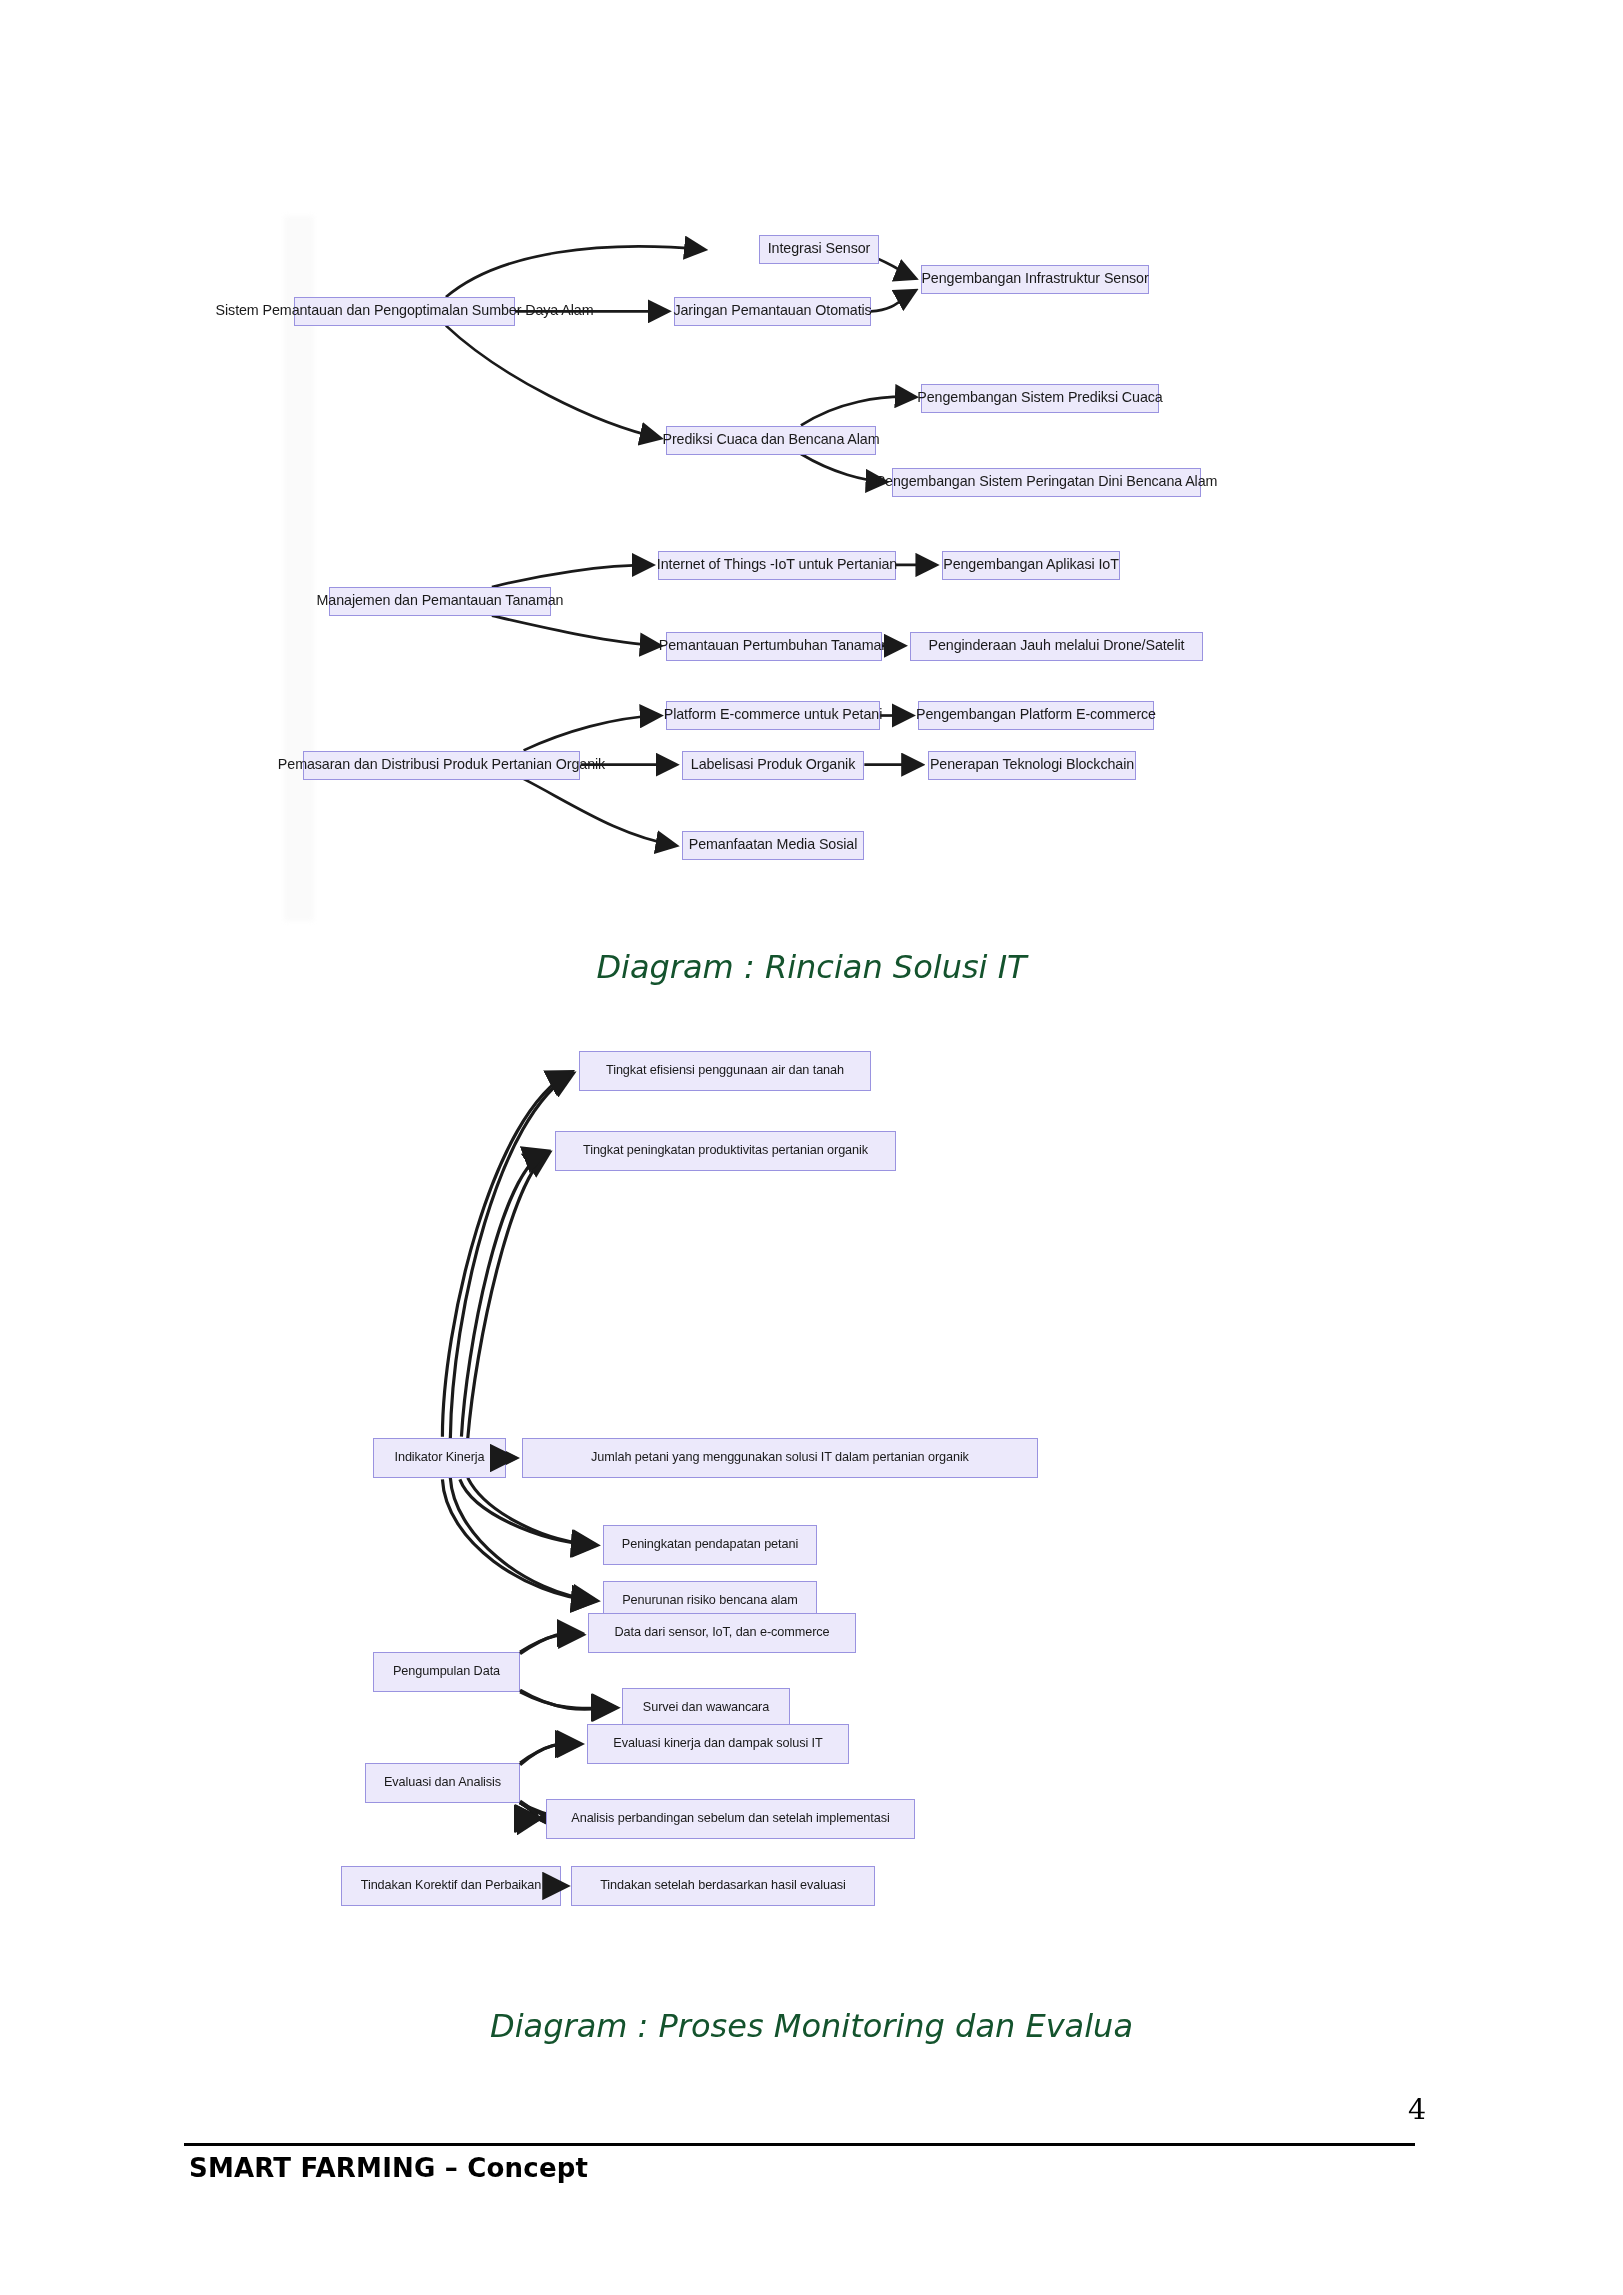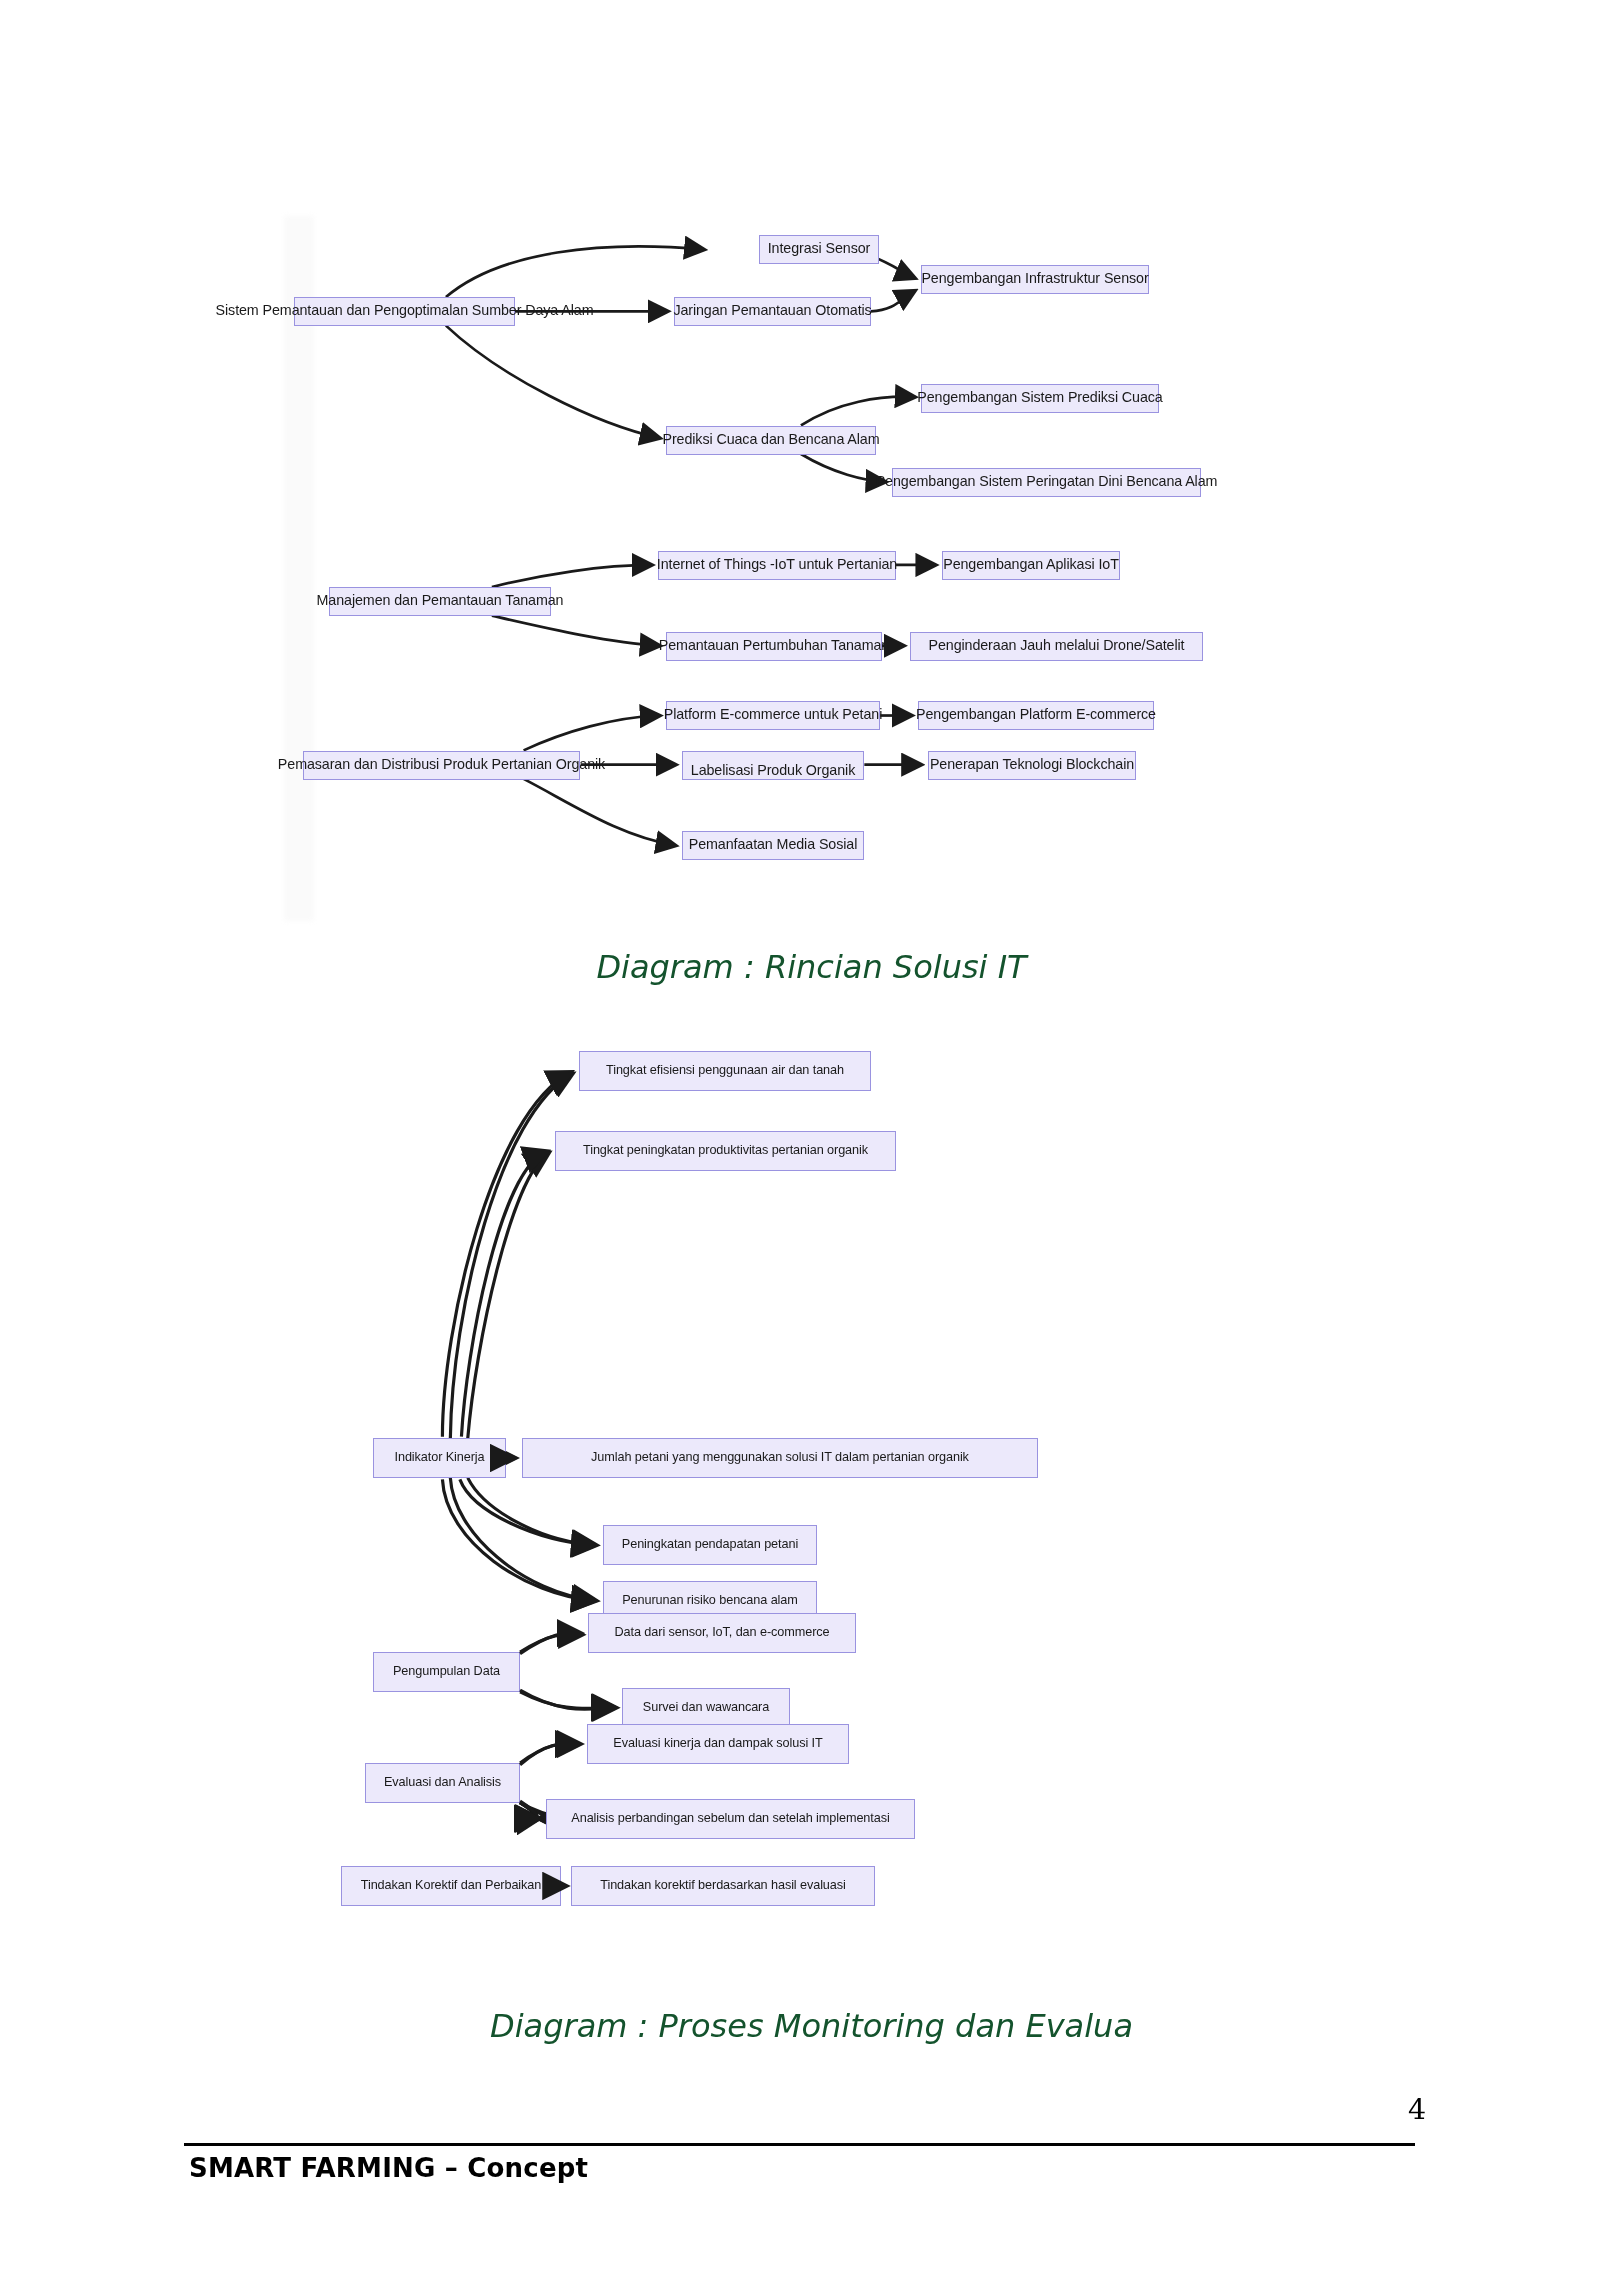--- a/index.html
+++ b/index.html
@@ -203,21 +203,21 @@
       </div>
     <div class="node" style="left:41px;top:549px;width:277px;height:28.5px;">
         <span>Pemasaran dan Distribusi Produk Pertanian Organik</span>
       </div>
     <div class="node" style="left:404px;top:499px;width:214px;height:28.5px;">
         <span>Platform E-commerce untuk Petani</span>
       </div>
     <div class="node" style="left:656px;top:499px;width:236px;height:28.5px;">
         <span>Pengembangan Platform E-commerce</span>
       </div>
-    <div class="node" style="left:420px;top:549px;width:182px;height:28.5px;align-items:flex-end;">
+    <div class="node" style="left:420px;top:549px;width:182px;height:28.5px;">
         <span>Labelisasi Produk Organik</span>
       </div>
     <div class="node" style="left:666px;top:549px;width:208px;height:28.5px;">
         <span>Penerapan Teknologi Blockchain</span>
       </div>
     <div class="node" style="left:420px;top:629px;width:182px;height:28.5px;">
         <span>Pemanfaatan Media Sosial</span>
       </div>
   </div>
 
@@ -317,21 +317,21 @@
     <div class="node" style="left:246px;top:698px;width:262px;height:40px;">
         <span>Evaluasi kinerja dan dampak solusi IT</span>
       </div>
     <div class="node" style="left:205px;top:773px;width:369px;height:40px;">
         <span>Analisis perbandingan sebelum dan setelah implementasi</span>
       </div>
     <div class="node" style="left:0px;top:840px;width:220px;height:40px;">
         <span>Tindakan Korektif dan Perbaikan</span>
       </div>
     <div class="node" style="left:230px;top:840px;width:304px;height:40px;">
-        <span>Tindakan korektif berdasarkan hasil evaluasi</span>
+        <span>Tindakan setelah berdasarkan hasil evaluasi</span>
       </div>
   </div>
 
   <svg class="diagram" style="left:341px;top:1026px;width:935px;height:975px;pointer-events:none;" width="935" height="975" viewBox="0 0 1180 1230">
     <defs>
       <marker id="ah3" markerWidth="9" markerHeight="9" refX="7.5" refY="4.5" orient="auto">
         <path d="M0,0 L9,4.5 L0,9 z" fill="#1a1a1a"></path>
       </marker>
     </defs>
     <g fill="none" stroke="#1a1a1a" stroke-width="4" marker-end="url(#ah3)">

